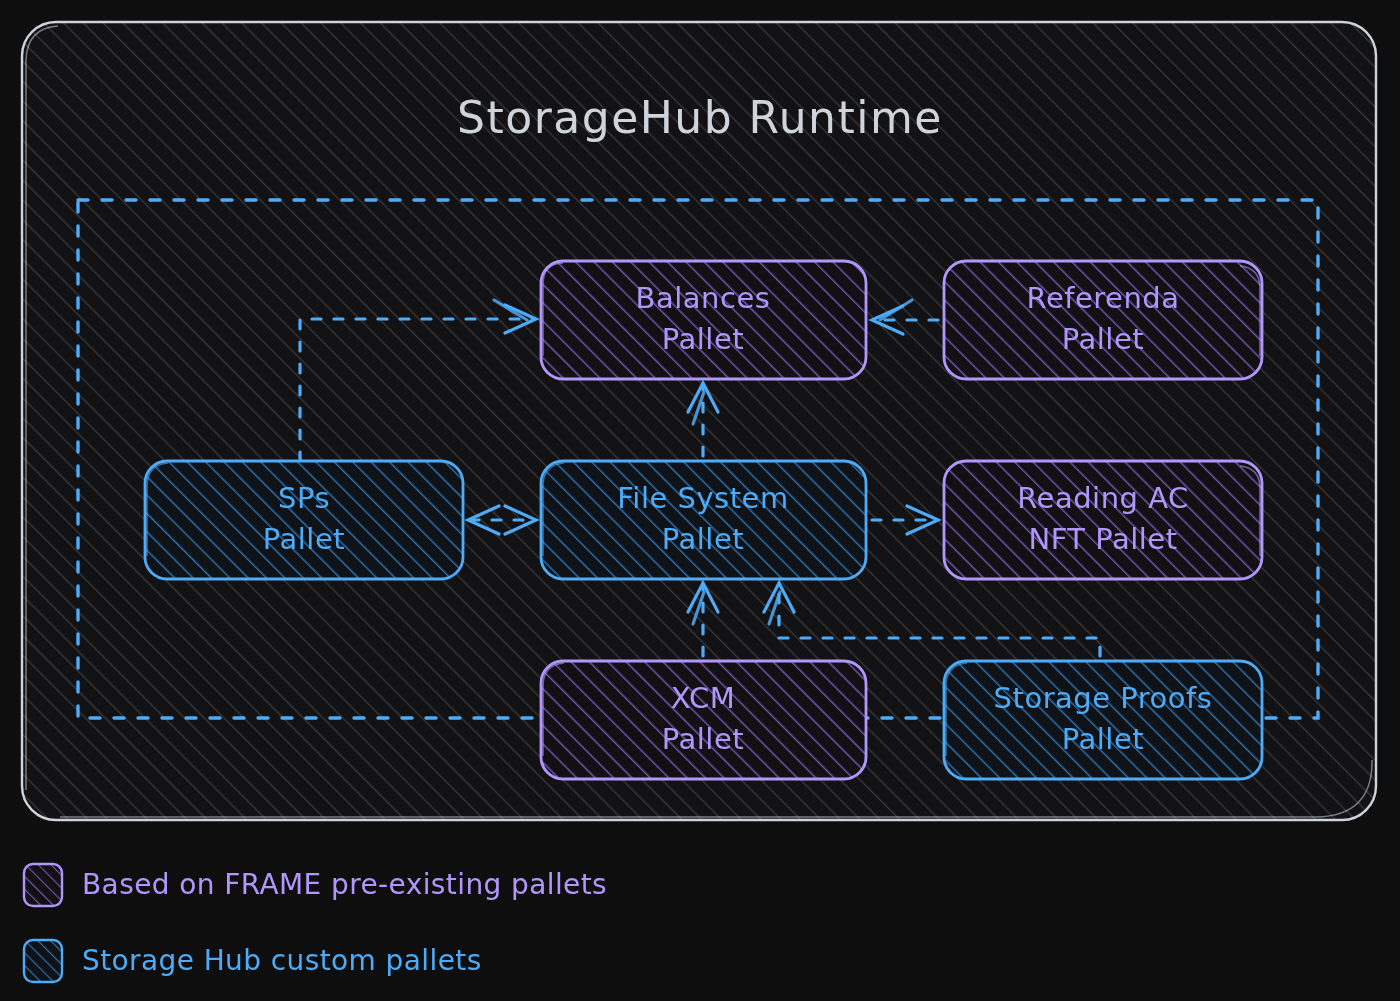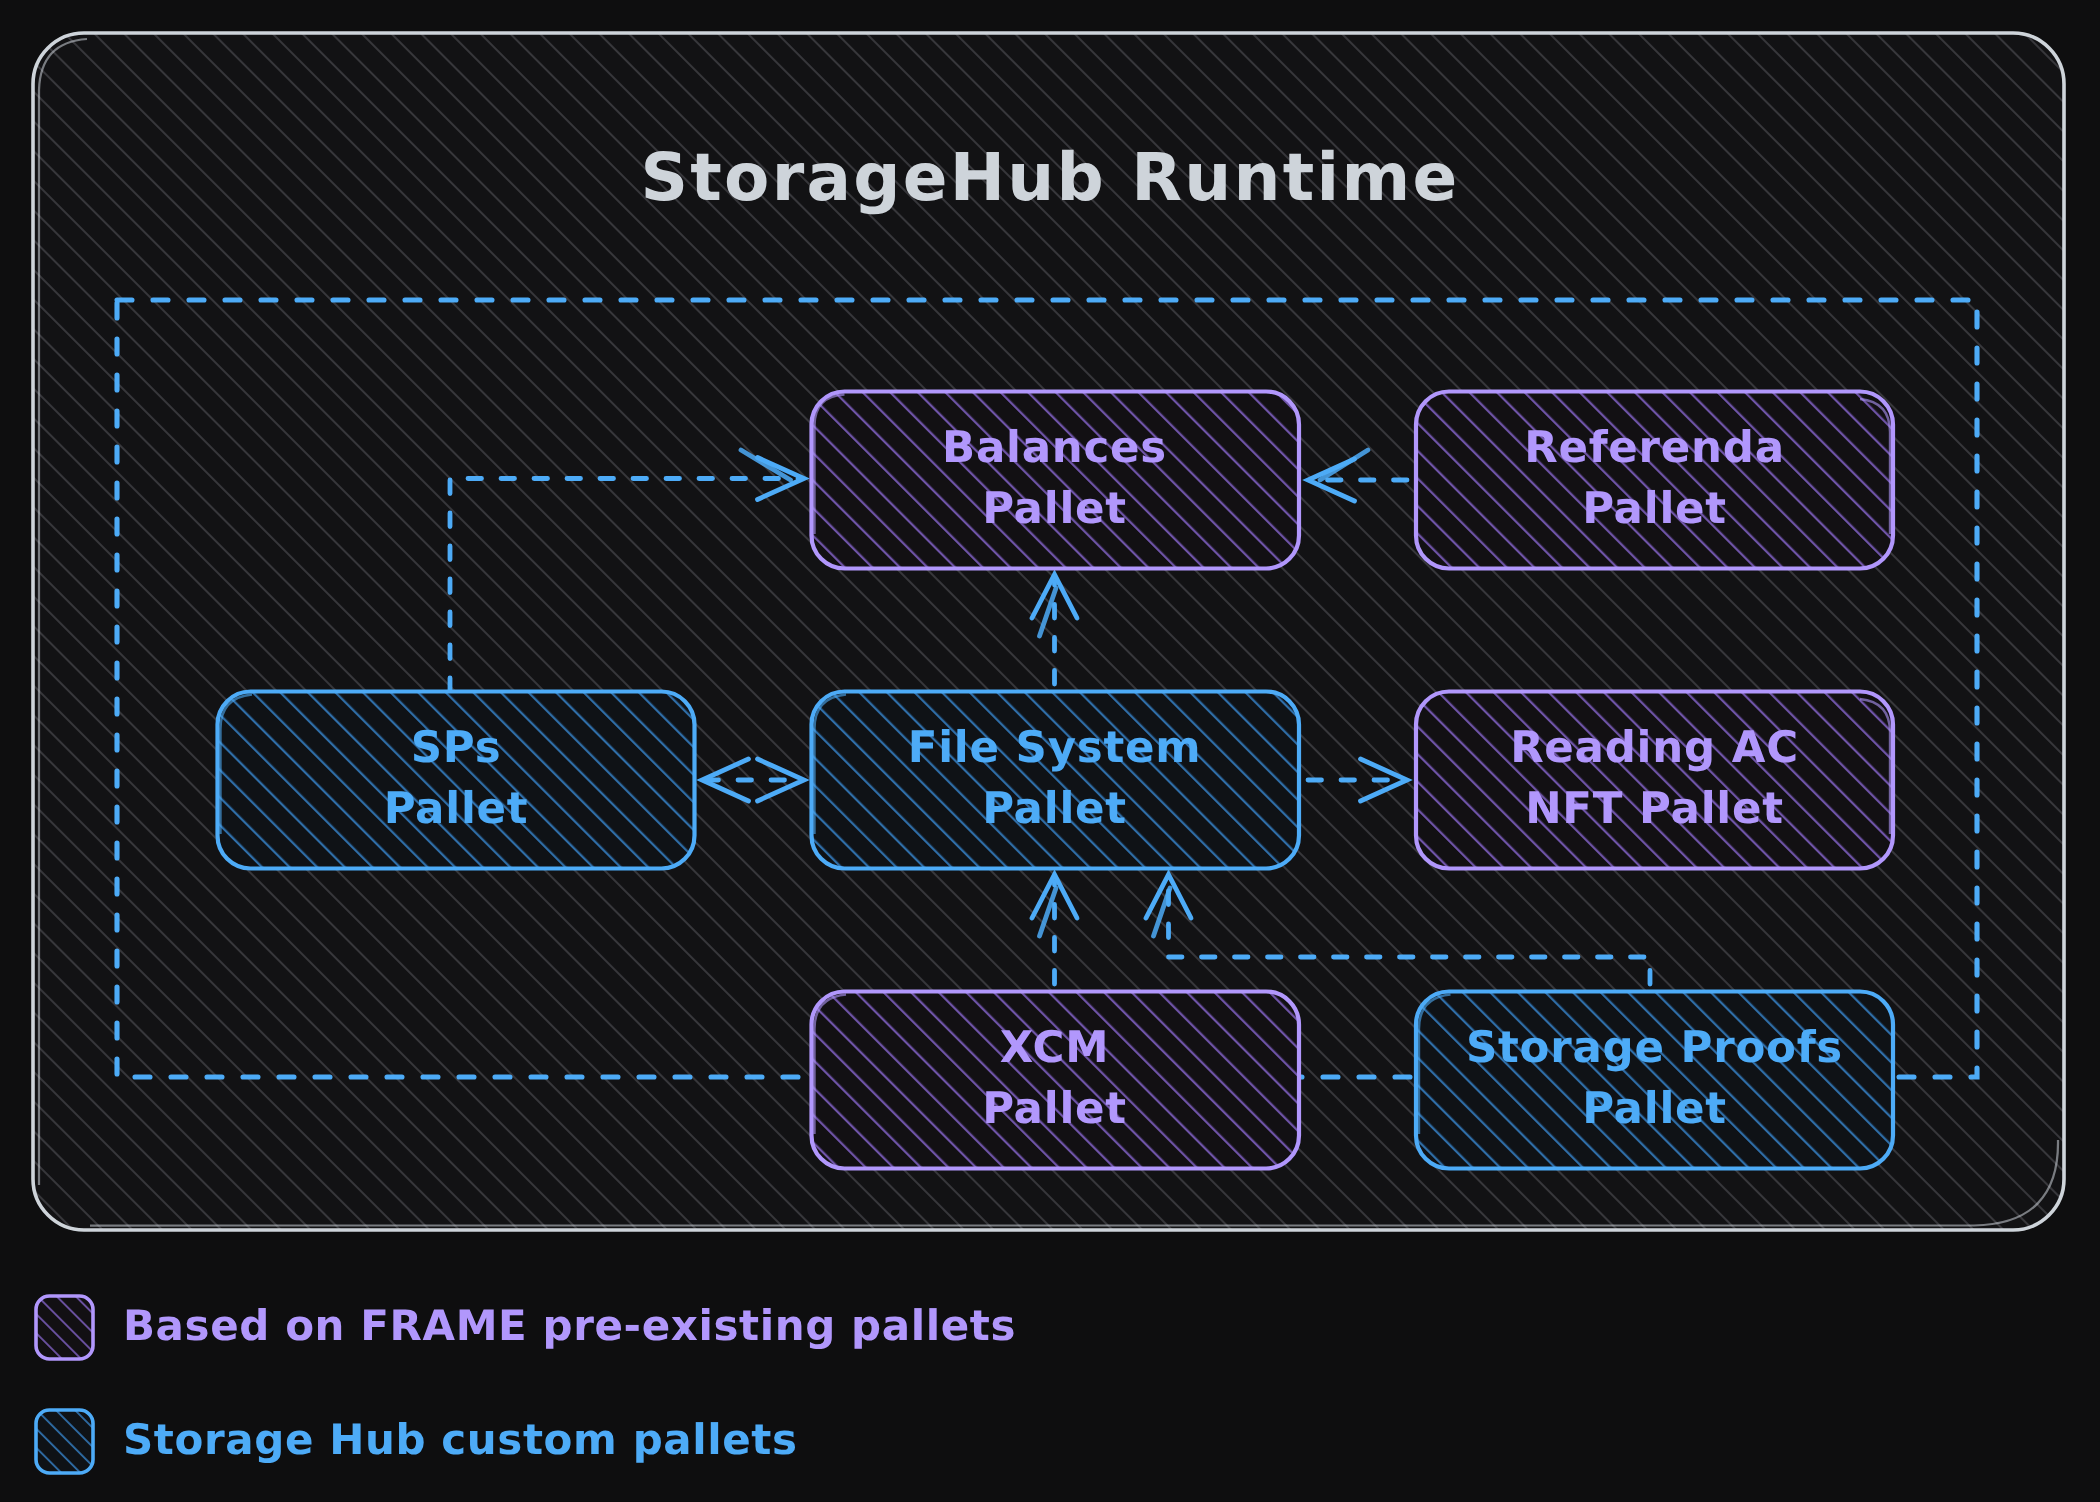--- a/index.html
+++ b/index.html
@@ -13,21 +13,20 @@
     height: 1001px;
     font-family: "DejaVu Sans", sans-serif;
     overflow: hidden;
     position: relative;
   }
   #stage {
     position: absolute;
     left: 0; top: 0;
     width: 1400px;
     height: 1001px;
-    font-weight: bold;
   }
   svg.diagram {
     position: absolute;
     left: 0; top: 0;
     width: 1400px;
     height: 1001px;
     display: block;
   }
   .node-label {
     font-family: "DejaVu Sans", sans-serif;

